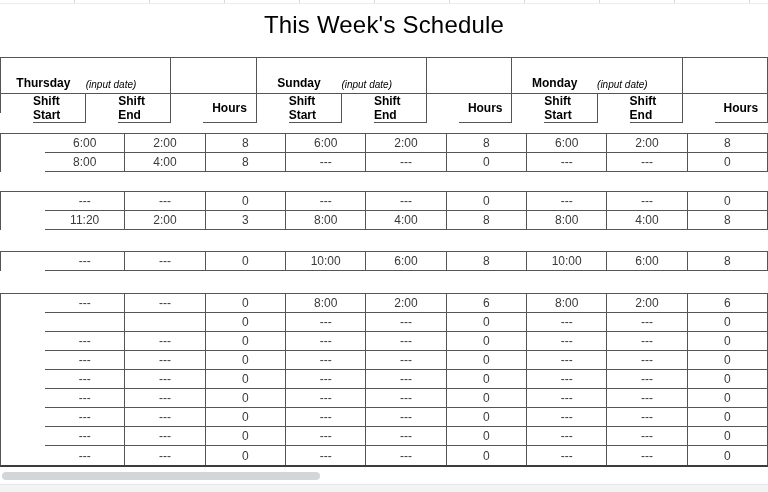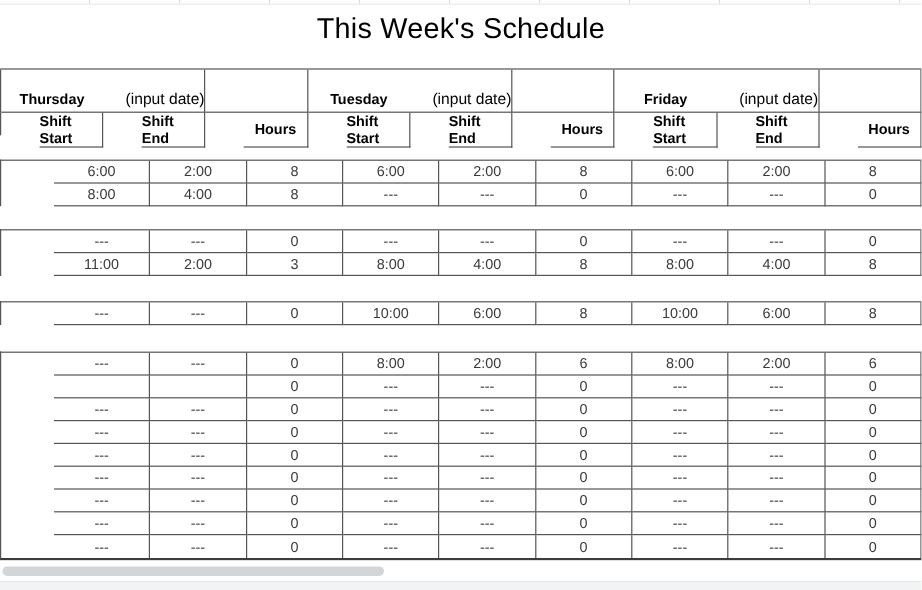--- a/index.html
+++ b/index.html
@@ -35,21 +35,21 @@
   }
   .day-row > div{
     border-right:1px solid var(--border);
     border-bottom:1px solid var(--border);
   }
   .day-group{
     display:grid;grid-template-columns:1fr 1fr;
     align-items:end;padding-bottom:3px;
   }
   .day-name{font-weight:bold;font-size:12px;text-align:center;}
-  .day-date{font-size:13px;text-align:right;}
+  .day-date{font-style:italic;font-size:10px;text-align:left;}
   
   .shift-row{
     display:grid;grid-template-columns:repeat(9,1fr);
     height:19px;border-left:1px solid var(--border);
   }
   .shift-row > div{
     border-right:1px solid var(--border);
     border-bottom:1px solid var(--border);
     display:flex;align-items:center;justify-content:center;
     font-weight:bold;font-size:12px;margin-left:32px;
@@ -84,26 +84,26 @@
     <span>This Week's Schedule</span>
   </div>
 
   <div class="day-row">
     <div class="day-group">
       <span class="day-name">Thursday</span>
       <span class="day-date">(input date)</span>
     </div>
     <div></div>
     <div class="day-group">
-      <span class="day-name">Tuesday</span>
+      <span class="day-name">Sunday</span>
       <span class="day-date">(input date)</span>
     </div>
     <div></div>
     <div class="day-group">
-      <span class="day-name">Friday</span>
+      <span class="day-name">Monday</span>
       <span class="day-date">(input date)</span>
     </div>
     <div></div>
   </div>
 
   <div class="shift-row">
     <div>Shift Start</div>
     <div>Shift End</div>
     <div>Hours</div>
     <div>Shift Start</div>
@@ -146,21 +146,21 @@
         <div class="cell">---</div>
         <div class="cell">0</div>
         <div class="cell">---</div>
         <div class="cell">---</div>
         <div class="cell">0</div>
         <div class="cell">---</div>
         <div class="cell">---</div>
         <div class="cell">0</div>
       </div>
       <div class="data-row">
-        <div class="cell">11:00</div>
+        <div class="cell">11:20</div>
         <div class="cell">2:00</div>
         <div class="cell">3</div>
         <div class="cell">8:00</div>
         <div class="cell">4:00</div>
         <div class="cell">8</div>
         <div class="cell">8:00</div>
         <div class="cell">4:00</div>
         <div class="cell">8</div>
       </div>
     </div>

